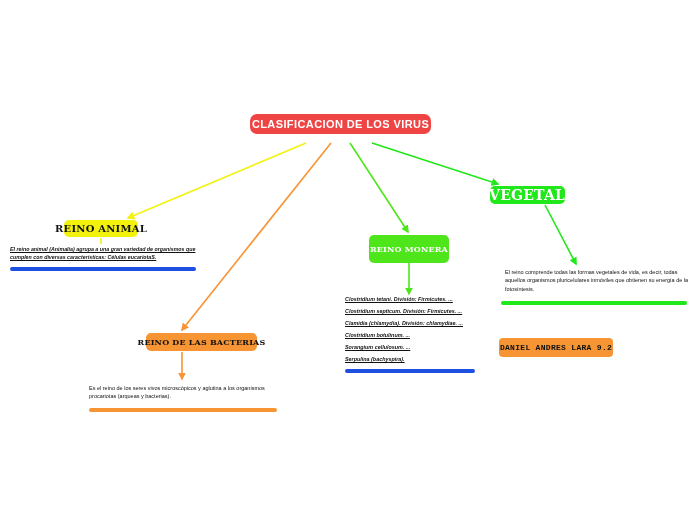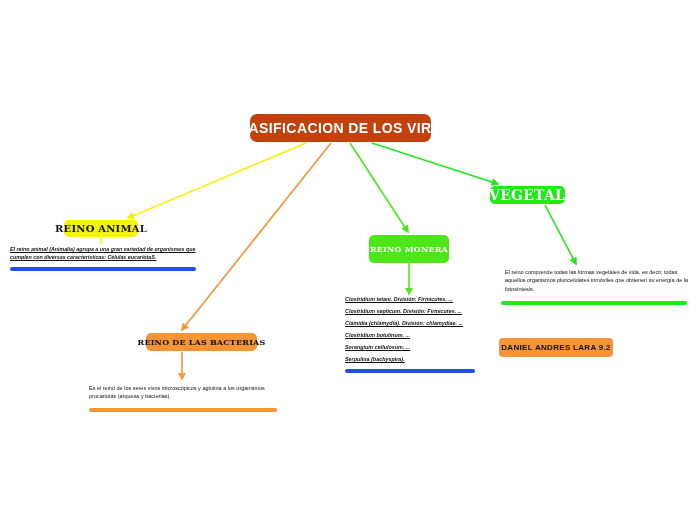--- a/index.html
+++ b/index.html
@@ -35,24 +35,24 @@
     white-space: nowrap;
     display: flex;
     align-items: center;
     justify-content: center;
   }
 
   .node-root {
     left: 250px;
     top: 114px;
     width: 181px;
-    height: 28px;
-    background: #c2410c;
+    height: 20px;
+    background: #ef4444;
     color: #ffffff;
-    font-size: 14px;
+    font-size: 11px;
     font-weight: bold;
     letter-spacing: 0.4px;
   }
 
   .node-animal {
     left: 64px;
     top: 220px;
     width: 74px;
     height: 17px;
     background: #f2f20d;
@@ -112,20 +112,21 @@
     left: 499px;
     top: 338px;
     width: 114px;
     height: 19px;
     background: #f79433;
     color: #111111;
     font-size: 8px;
     font-weight: bold;
     letter-spacing: 0.3px;
     border-radius: 4px;
+    font-family: Liberation Mono, monospace;
   }
 
   
   .textblock {
     position: absolute;
     box-sizing: border-box;
   }
   .textblock .body {
     font-size: 5.4px;
     line-height: 1.42;

